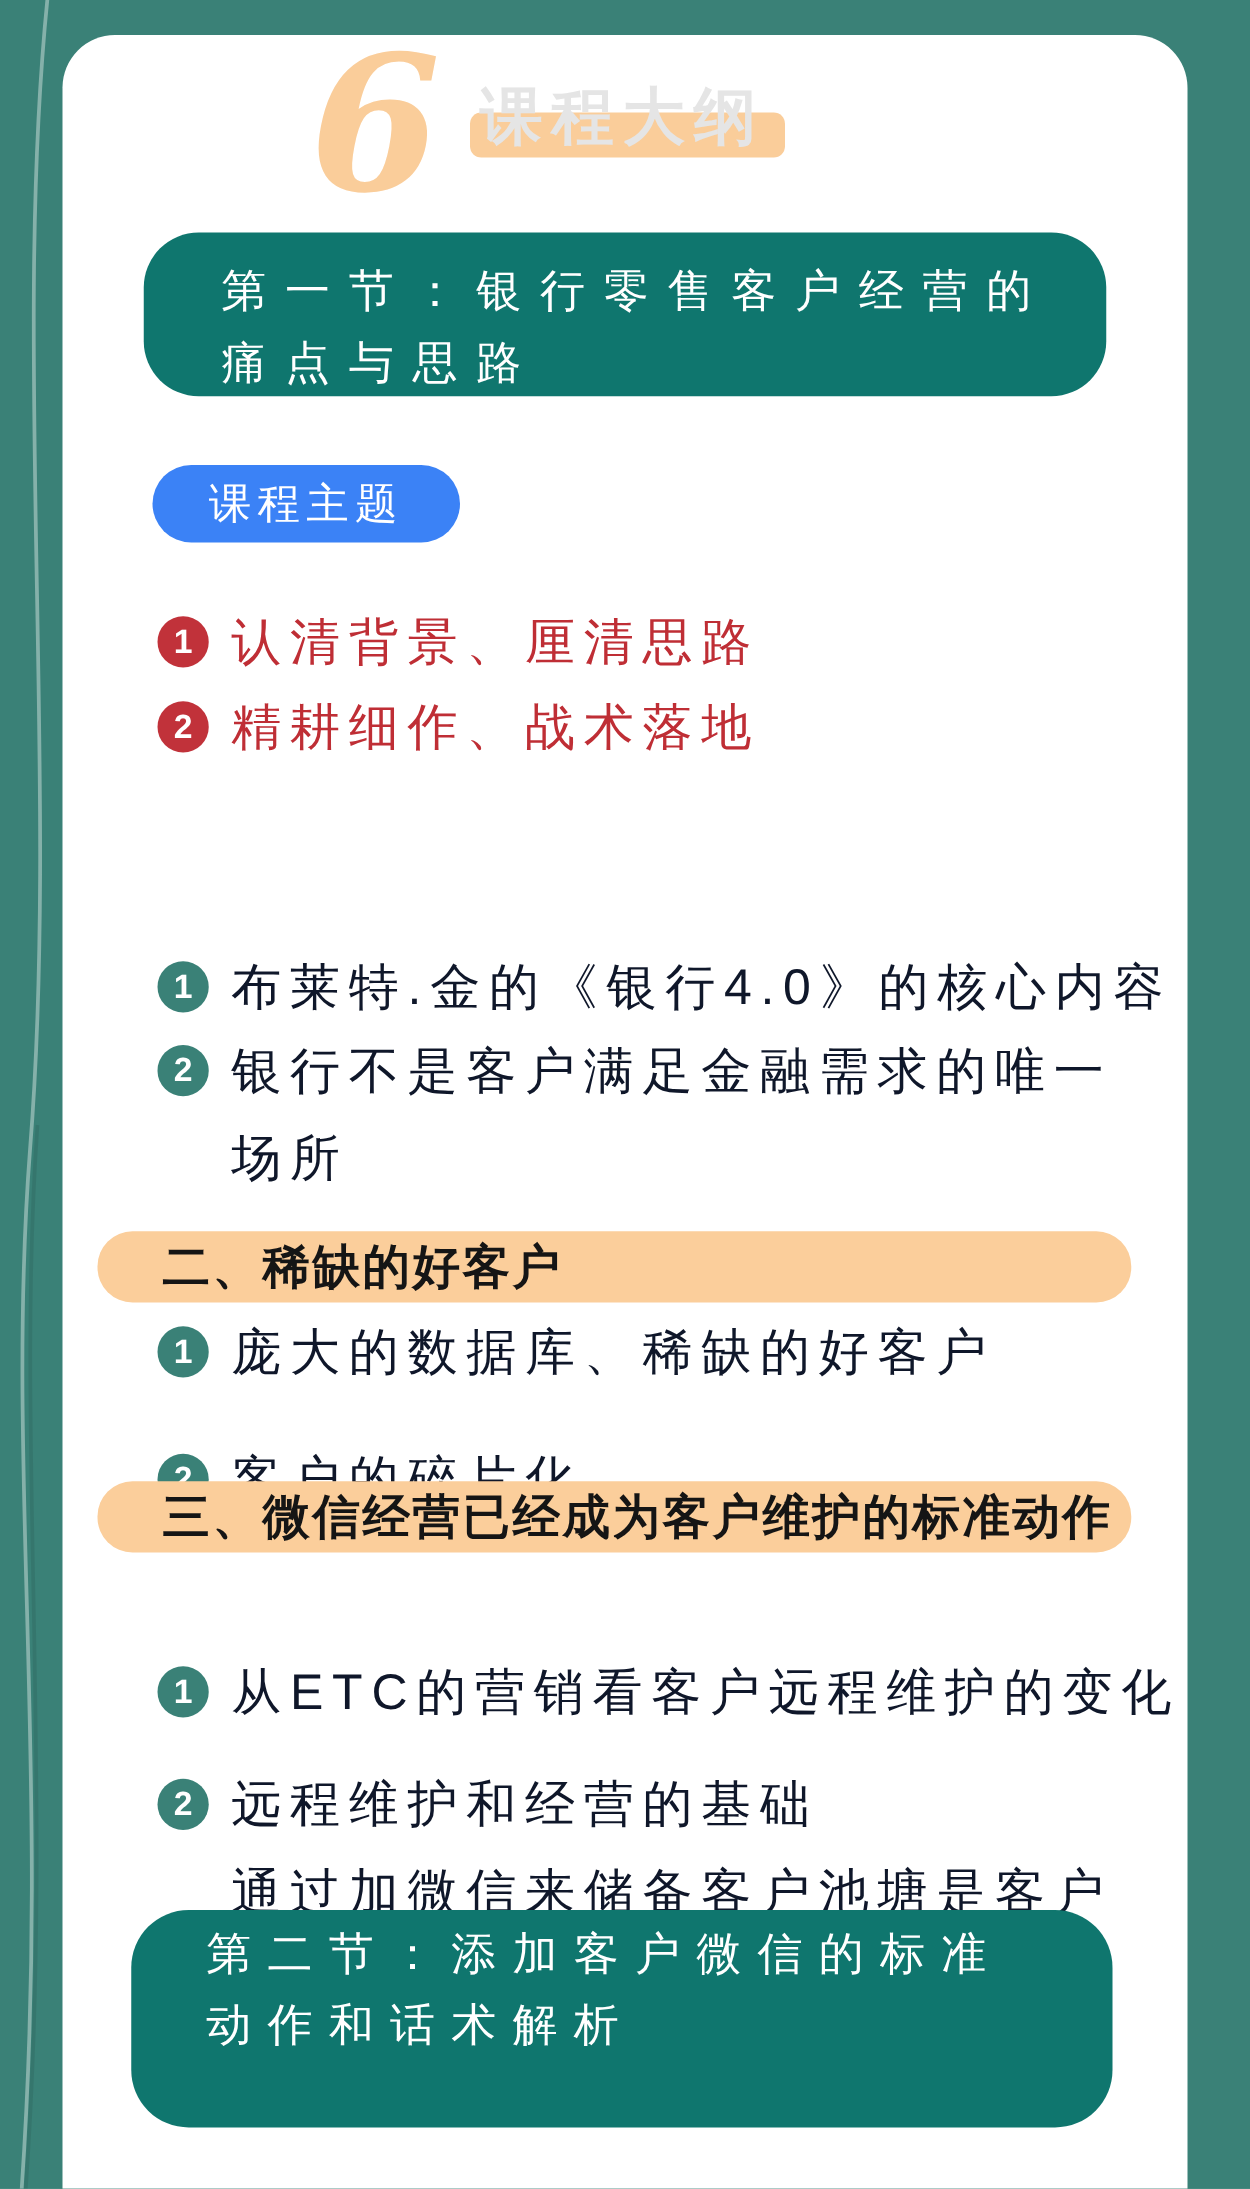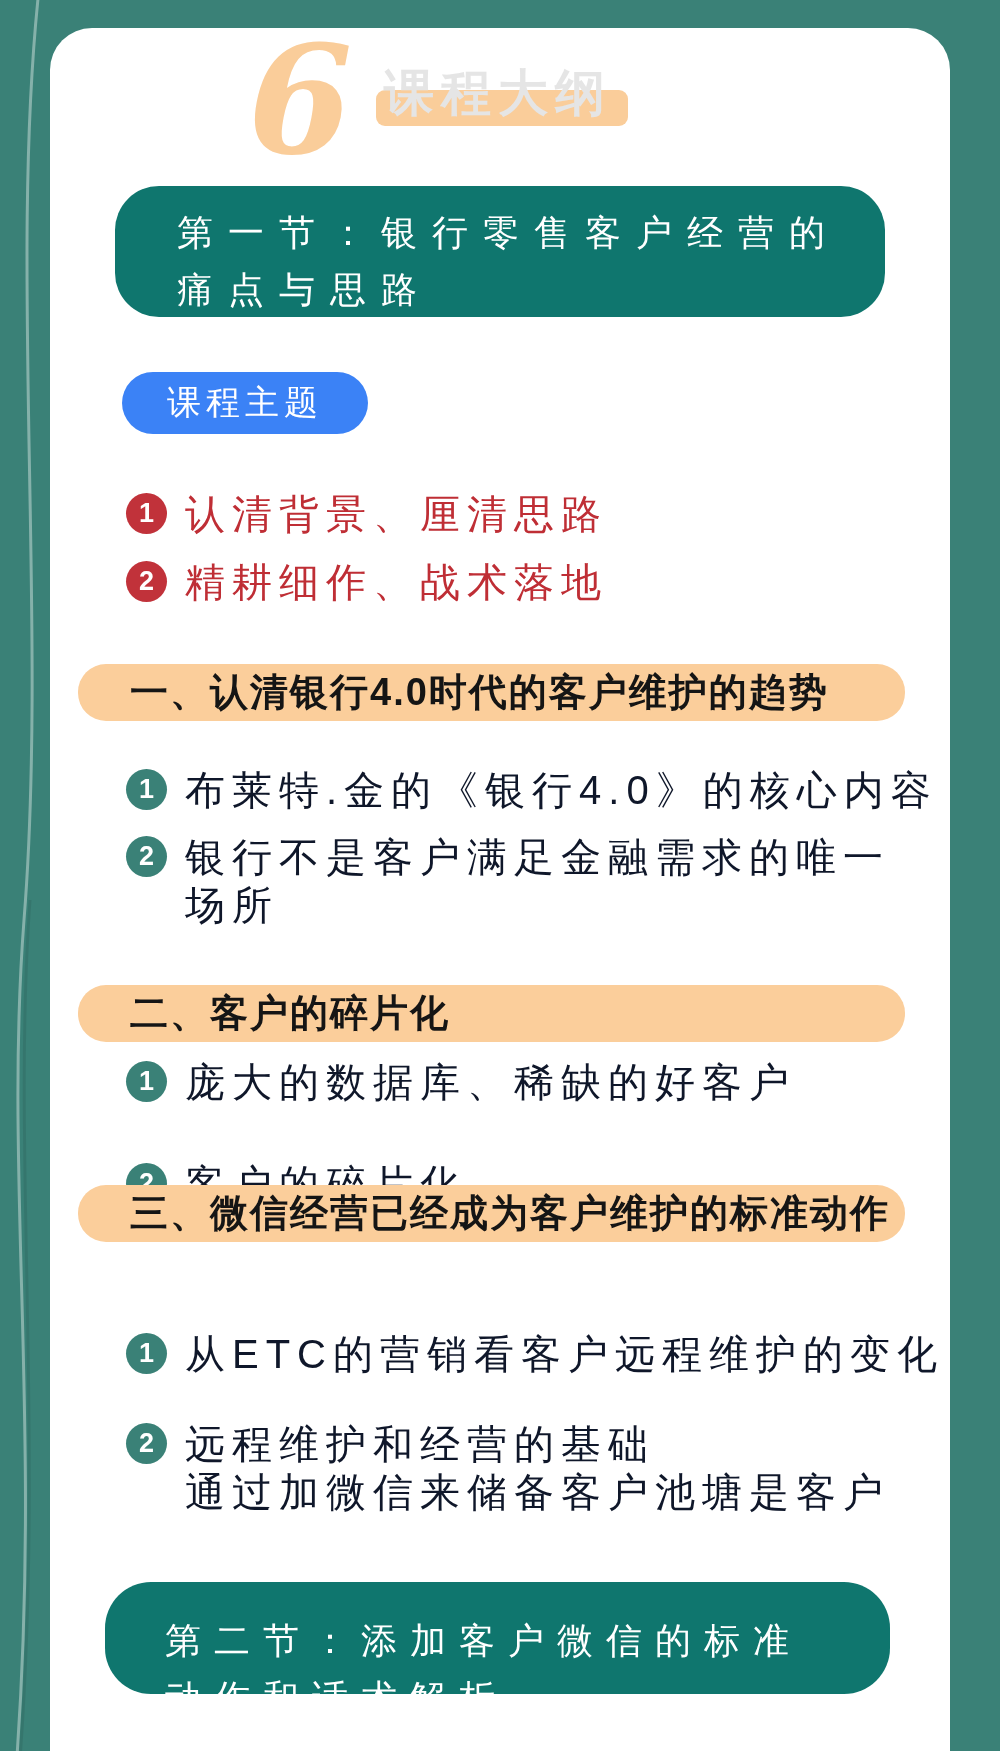--- a/index.html
+++ b/index.html
@@ -70,24 +70,24 @@
     line-height: 1.58;
     white-space: nowrap;
   }
   .chapter-box.first {
     left: 115px; top: 186px;
     width: 770px; height: 131px;
     border-radius: 44px;
     padding: 19px 0 0 62px;
   }
   .chapter-box.second {
-    left: 105px; top: 1582px;
-    width: 785px; height: 112px;
+    left: 105px; top: 1528px;
+    width: 785px; height: 174px;
     border-radius: 46px;
-    padding: 31px 0 0 60px;
+    padding: 7px 0 0 60px;
     letter-spacing: 13px;
   }
 
   
   .topic-badge {
     position: absolute;
     left: 122px; top: 372px;
     width: 246px; height: 62px;
     background: #3b82f6;
     border-radius: 31px;
@@ -116,21 +116,21 @@
     font-size: 27px;
     font-weight: bold;
     display: flex;
     align-items: center;
     justify-content: center;
   }
   .num-badge.red  { background: #C1323A; }
   .num-badge.teal { background: #3A8177; }
   .item-text { font-size: 40px; line-height: 1.2; }
   .item-text .item-line { white-space: nowrap; }
-  .item-text .item-line + .item-line { }
+  .item-text .item-line + .item-line { margin-top: 22px; }
   .item.red  .item-text { color: #BF2E35; letter-spacing: 7px; }
   .item.dark .item-text { color: #0f172a; letter-spacing: 7px; }
 
   
   .section-bar {
     position: absolute;
     left: 78px;
     width: 827px; height: 57px;
     background: #FBCE9B;
     border-radius: 28px;
@@ -174,37 +174,36 @@
       <div class="item-line">认清背景、厘清思路</div>
     </div>
   </div>
   <div class="item red" style="top:558px">
     <span class="num-badge red">2</span>
     <div class="item-text">
       <div class="item-line">精耕细作、战术落地</div>
     </div>
   </div>
 
-  <div class="section-bar" style="top:664px">一、认清银行4.0时代的客户维护的趋势</div>
 
   <div class="item dark" style="top:766px">
     <span class="num-badge teal">1</span>
     <div class="item-text">
       <div class="item-line">布莱特.金的《银行4.0》的核心内容</div>
     </div>
   </div>
   <div class="item dark" style="top:833px">
     <span class="num-badge teal">2</span>
     <div class="item-text">
       <div class="item-line">银行不是客户满足金融需求的唯一</div>
       <div class="item-line">场所</div>
     </div>
   </div>
 
-  <div class="section-bar" style="top:985px">二、客户的碎片化</div>
+  <div class="section-bar" style="top:985px">二、稀缺的好客户</div>
 
   <div class="item dark" style="top:1058px">
     <span class="num-badge teal">1</span>
     <div class="item-text">
       <div class="item-line">庞大的数据库、稀缺的好客户</div>
     </div>
   </div>
   <div class="item dark" style="top:1160px">
     <span class="num-badge teal">2</span>
     <div class="item-text">

